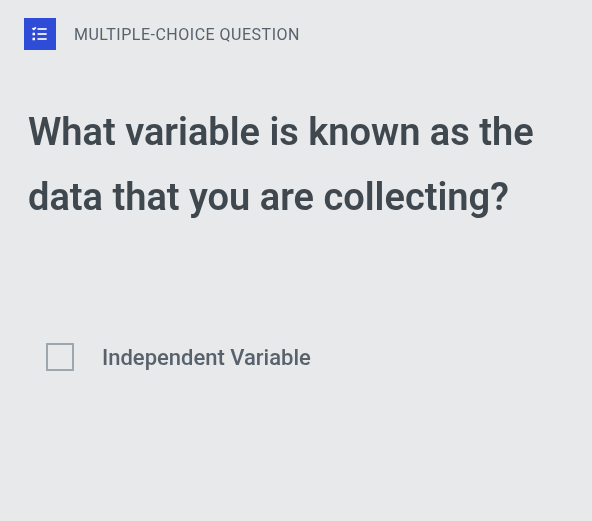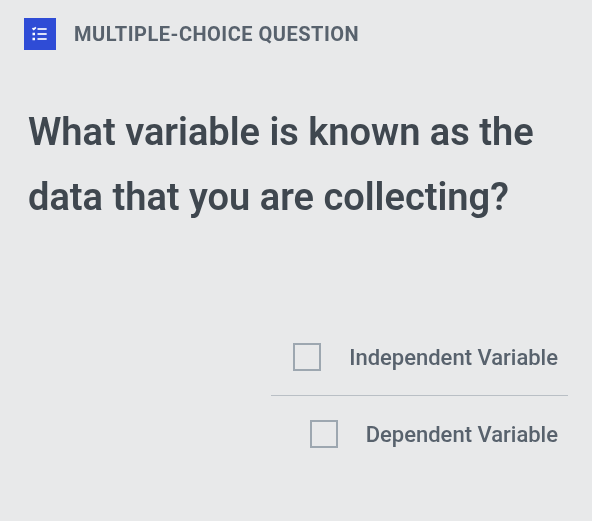--- a/index.html
+++ b/index.html
@@ -29,36 +29,36 @@
       display: flex;
       align-items: center;
       justify-content: center;
       flex-shrink: 0;
     }
     .icon-box svg {
       width: 20px;
       height: 20px;
     }
     .question-type {
-      font-size: 20px;
-      font-weight: 700;
+      font-size: 16px;
+      font-weight: 400;
       letter-spacing: 0.5px;
       color: #58626d;
     }
     .question-text {
       font-size: 38px;
       font-weight: 600;
       color: #3f474f;
       line-height: 1.7;
       margin-bottom: 90px;
       padding-left: 4px;
     }
     .options {
       display: flex;
-      flex-direction: column;
+      flex-direction: row;
       align-items: flex-end;
     }
     .option {
       display: flex;
       align-items: center;
       gap: 28px;
       padding: 24px 10px 24px 22px;
       border-bottom: 1px solid #b9bfc5;
       cursor: pointer;
     }
@@ -95,17 +95,13 @@
   <div class="question-type">MULTIPLE-CHOICE QUESTION</div>
 </div>
 
 <div class="question-text">What variable is known as the data that you are collecting?</div>
 
 <div class="options">
   <div class="option">
     <div class="checkbox"></div>
     <div class="option-label">Independent Variable</div>
   </div>
-  <div class="option">
-    <div class="checkbox"></div>
-    <div class="option-label">Dependent Variable</div>
-  </div>
 </div>
 
 </body></html>

